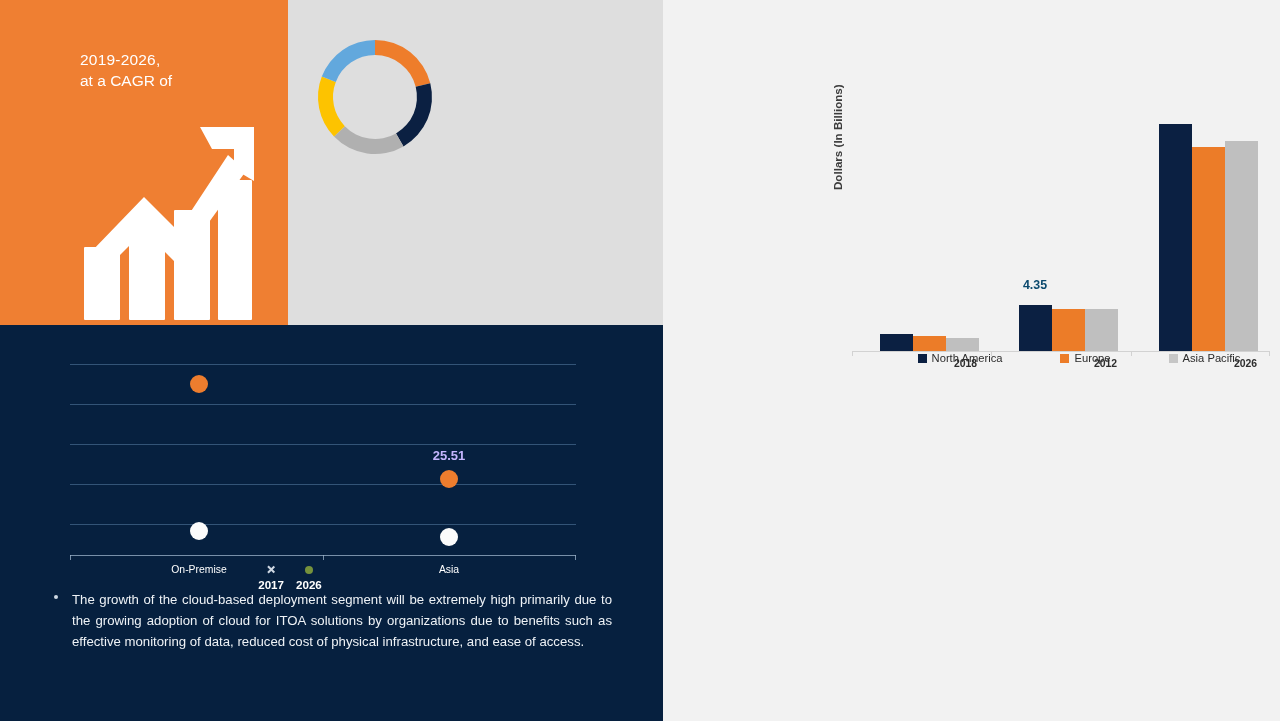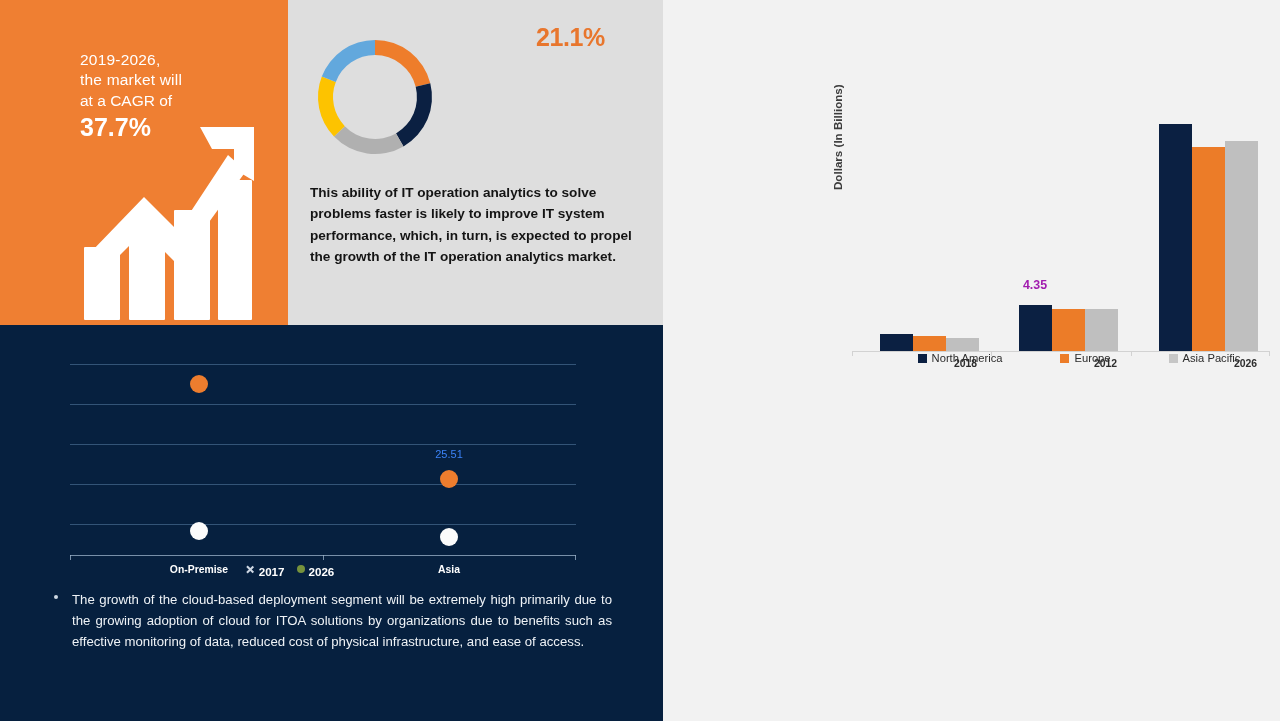--- a/index.html
+++ b/index.html
@@ -47,31 +47,31 @@
     background: #06203f;
   }
   #dotplot { position: absolute; left: 60px; top: 33px; width: 520px; height: 200px; }
   #dotplot .gridline { position: absolute; left: 10px; width: 506px; height: 1px; background: #5a7fa6; opacity: .55; }
   #dotplot .axis-line { position: absolute; left: 10px; width: 506px; height: 1.4px; background: #9fb6cd; opacity: .75; }
   #dotplot .axis-tick { position: absolute; width: 1px; height: 5px; background: #9fb6cd; opacity: .75; }
   .dot { position: absolute; width: 18px; height: 18px; border-radius: 50%; }
   .dot.orange { background: #ed7d2e; }
   .dot.white { background: #fbfbfb; }
   .dot-value {
-    position: absolute; color: #3b82f6; font-size: 11px; font-weight: 400;
+    position: absolute; color: #c4b5fd; font-size: 13px; font-weight: 700;
   }
   .cat-label {
-    position: absolute; color: #ffffff; font-size: 10.4px; font-weight: 700;
+    position: absolute; color: #ffffff; font-size: 10.4px; font-weight: 400;
     text-align: center; width: 120px;
   }
   #dot-legend {
     position: absolute; left: 0; top: 240px; width: 580px;
     display: flex; justify-content: center; align-items: center; gap: 12px;
   }
-  #dot-legend .lg-item { display: flex; align-items: flex-start; gap: 4px; color: #ffffff; font-size: 11.6px; font-weight: 700; }
+  #dot-legend .lg-item { display: flex; align-items: center; gap: 4px; color: #ffffff; font-size: 11.6px; font-weight: 700; flex-direction: column; }
   .mk-x { width: 9px; height: 9px; position: relative; }
   .mk-x::before, .mk-x::after {
     content:""; position: absolute; left: 50%; top: 0; width: 1.6px; height: 9px;
     background: #cfd8e3;
   }
   .mk-x::before { transform: translateX(-50%) rotate(45deg); }
   .mk-x::after  { transform: translateX(-50%) rotate(-45deg); }
   .mk-dot { width: 8px; height: 8px; border-radius: 50%; background: #76923c; }
   #deploy-bullet {
     position: absolute; left: 72px; top: 264px; width: 540px;
@@ -96,21 +96,21 @@
   .bar-tick { position: absolute; bottom: -4px; width: 1px; height: 4px; background: #d2d2d2; }
   .bar { position: absolute; bottom: 1px; width: 33px; }
   .bar.na { background: #0b2042; }
   .bar.eu { background: #ec7c28; }
   .bar.ap { background: #bfbfbf; }
   .bar-grp-label {
     position: absolute; font-size: 10.4px; font-weight: 700; color: #2e2e2e;
     text-align: right; width: 110px;
   }
   .bar-datalabel {
-    position: absolute; font-size: 12.4px; font-weight: 700; color: #a21caf;
+    position: absolute; font-size: 12.4px; font-weight: 700; color: #0c4a6e;
     text-align: center; width: 60px;
   }
   #bar-legend {
     position: absolute; left: 109px; top: 292px; width: 418px;
     display: flex; justify-content: center; align-items: center; gap: 22px;
   }
   #bar-legend .bl-item { display: flex; align-items: center; gap: 5px; font-size: 11.2px; font-weight: 400; color: #2b2b2b; margin-left: 36px; }
   .sw { width: 9px; height: 9px; }
   .sw.na { background: #0b2042; }
   .sw.eu { background: #ec7c28; }
@@ -119,23 +119,21 @@
 </head>
 <body>
 
 <div id="page">
 
   <div id="left-block">
 
     <div id="cagr-panel">
       <div id="cagr-text">
         <div class="cagr-l1">2019-2026,</div>
-        <div class="cagr-l2">the market will</div>
         <div class="cagr-l3">at a CAGR of</div>
-        <div class="cagr-pct">37.7%</div>
       </div>
       <svg id="growth-icon" viewBox="0 0 180 195">
         <g fill="#ffffff">
           <rect x="2" y="122" width="36" height="73" rx="1"></rect>
           <rect x="47" y="100" width="36" height="95" rx="1"></rect>
           <rect x="92" y="85" width="36" height="110" rx="1"></rect>
           <rect x="136" y="55" width="34" height="140" rx="1"></rect>
           <path d="M8 128 L62 72 L96 106 L146 30 L164 46 L96 140 L62 106 L22 146 Z"></path>
           <path d="M118 2 L172 2 L172 56 L152 44 L152 24 L130 24 Z"></path>
         </g>
@@ -155,24 +153,22 @@
             <path d="M28.5,49.4 A57,57 0 0,1 -41.0,39.6 L-30.2,29.2 A42,42 0 0,0 21.0,36.4 Z" fill="#b0b0b0"></path>
 
             <path d="M-41.0,39.6 A57,57 0 0,1 -53.2,-20.5 L-39.2,-15.1 A42,42 0 0,0 -30.2,29.2 Z" fill="#fdc300"></path>
 
             <path d="M-53.2,-20.5 A57,57 0 0,1 0,-57 L0,-42 A42,42 0 0,0 -39.2,-15.1 Z" fill="#62a8dd"></path>
           </g>
         </svg>
       </div>
 
       <div id="stat-block">
-        <div id="stat-pct">21.1%</div>
-      </div>
-
-      <div id="donut-para">This ability of IT operation analytics to solve problems faster is likely to improve IT system performance, which, in turn, is expected to propel the growth of the IT operation analytics market.</div>
+      </div>
+
     </div>
 
     <div id="deploy-panel">
 
       <div id="dotplot">
         <div class="gridline" style="top:6px"></div>
         <div class="gridline" style="top:46px"></div>
         <div class="gridline" style="top:86px"></div>
         <div class="gridline" style="top:126px"></div>
         <div class="gridline" style="top:166px"></div>

